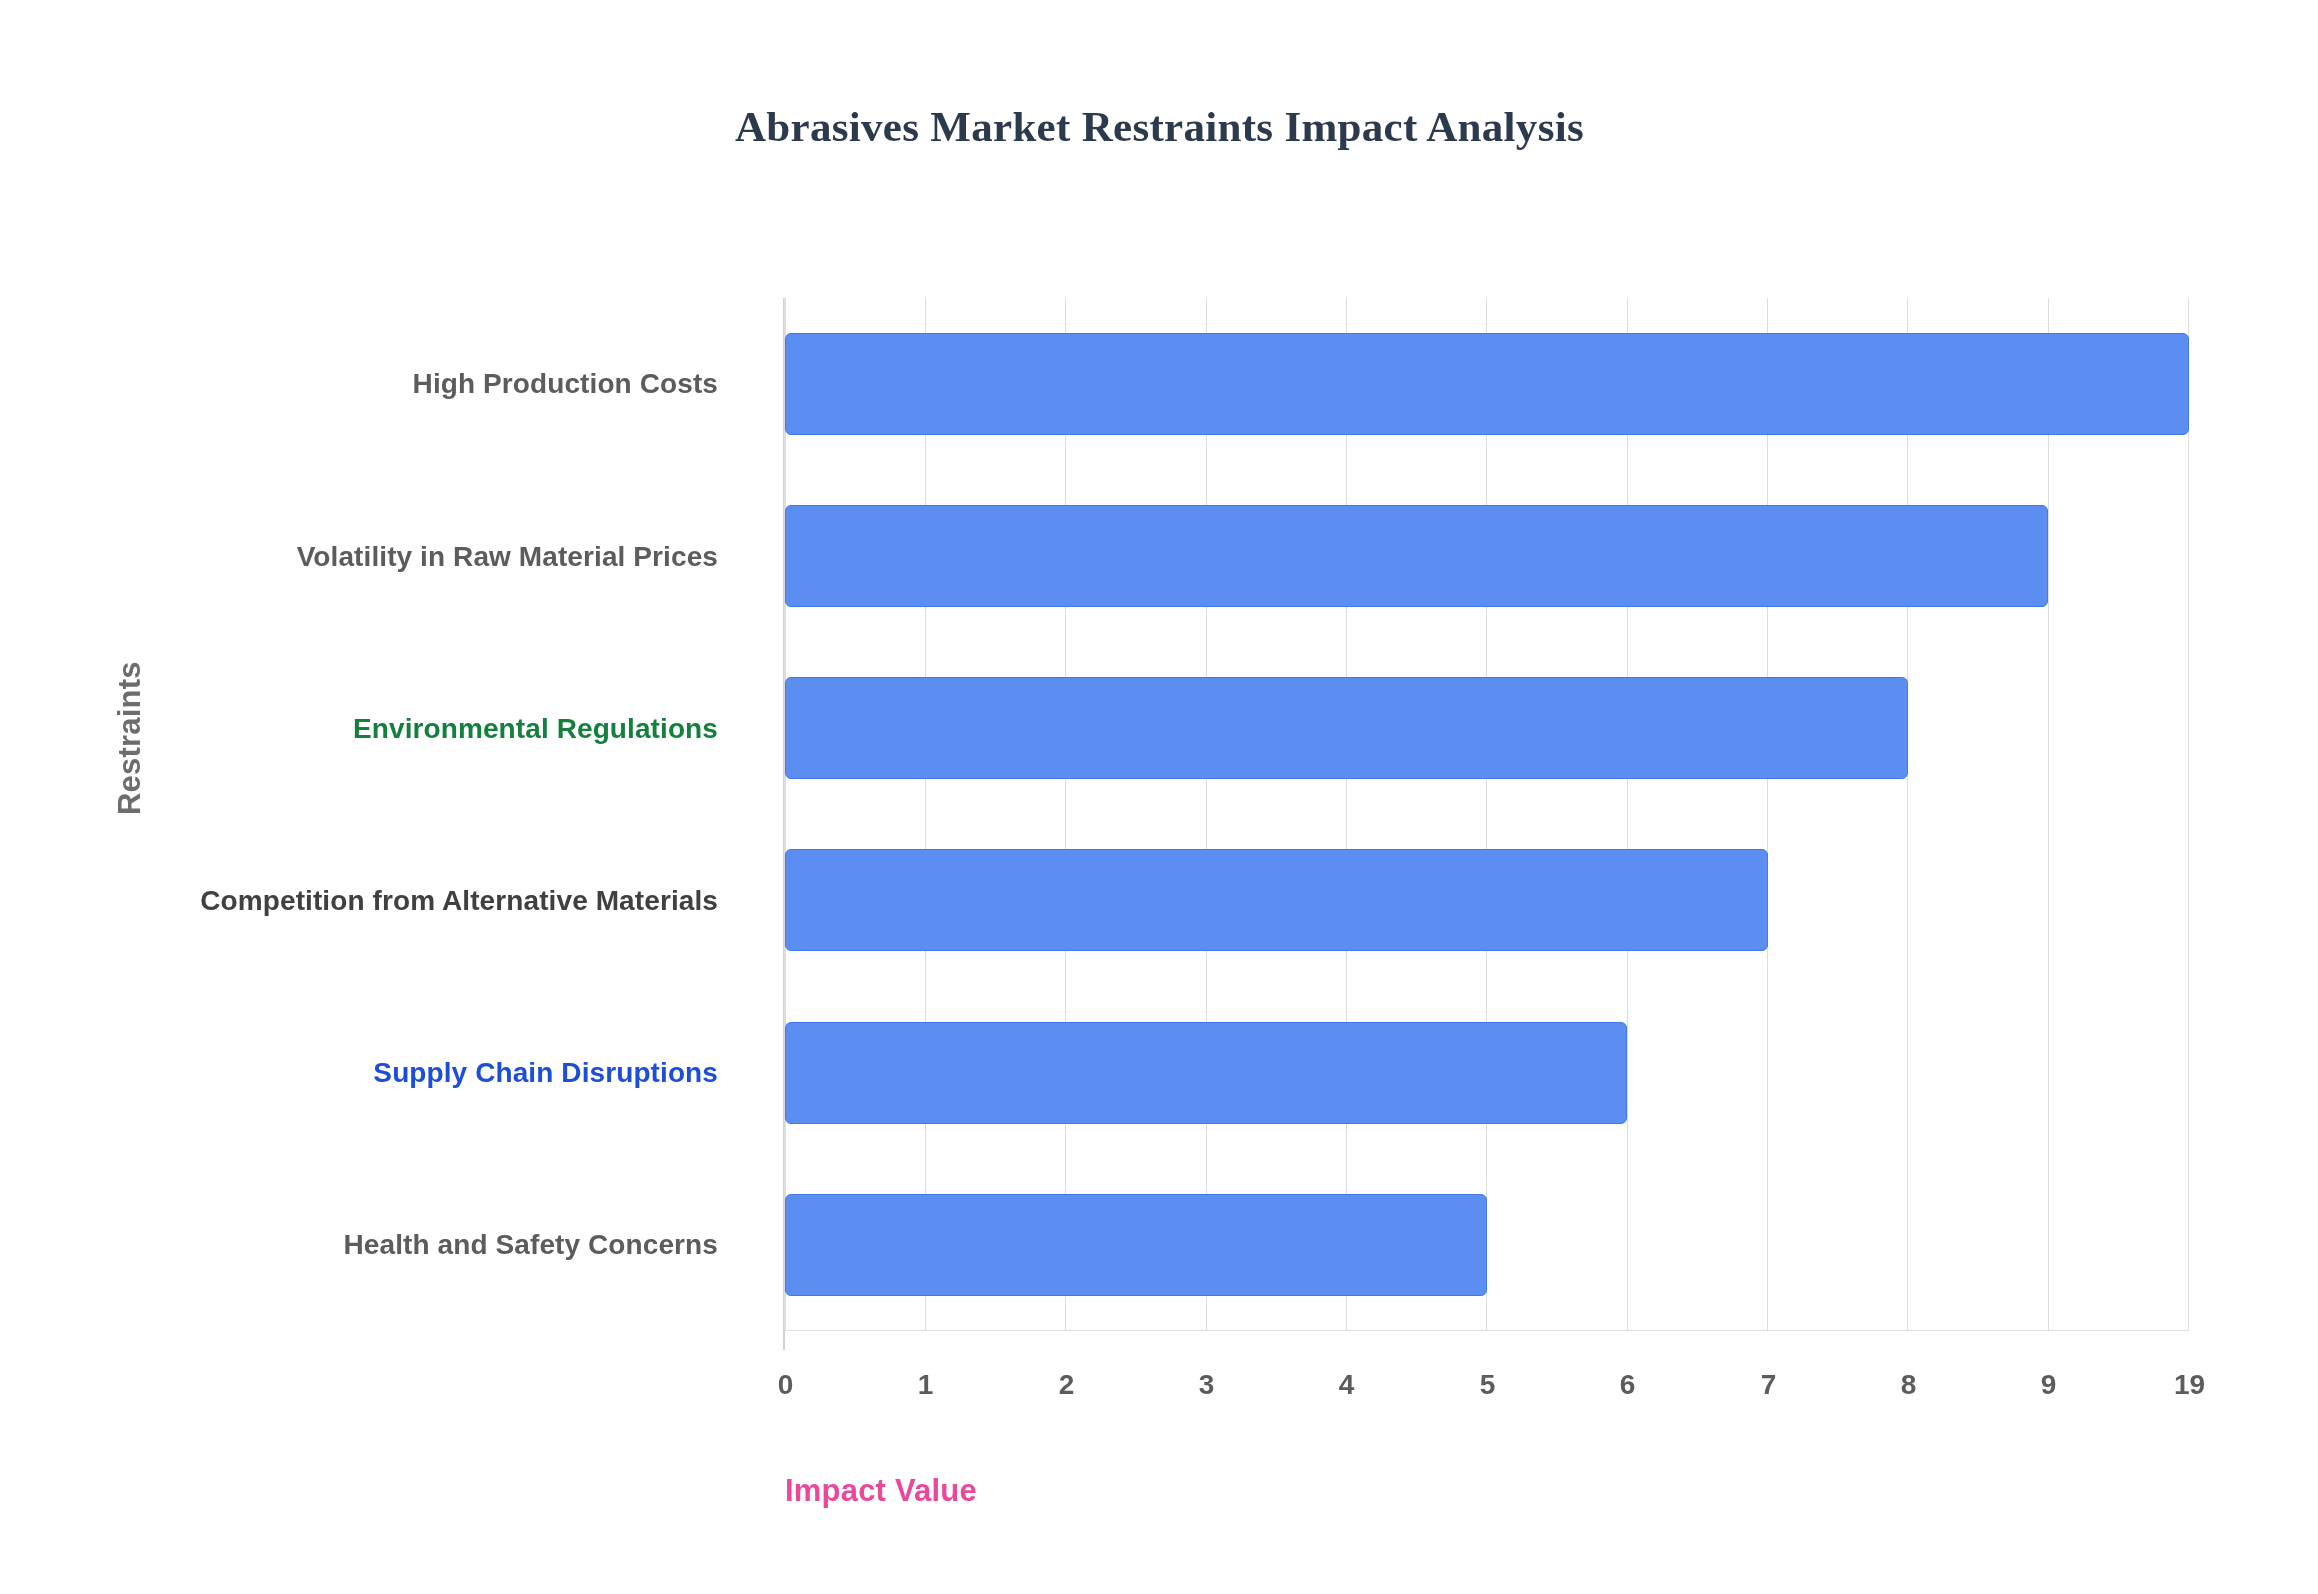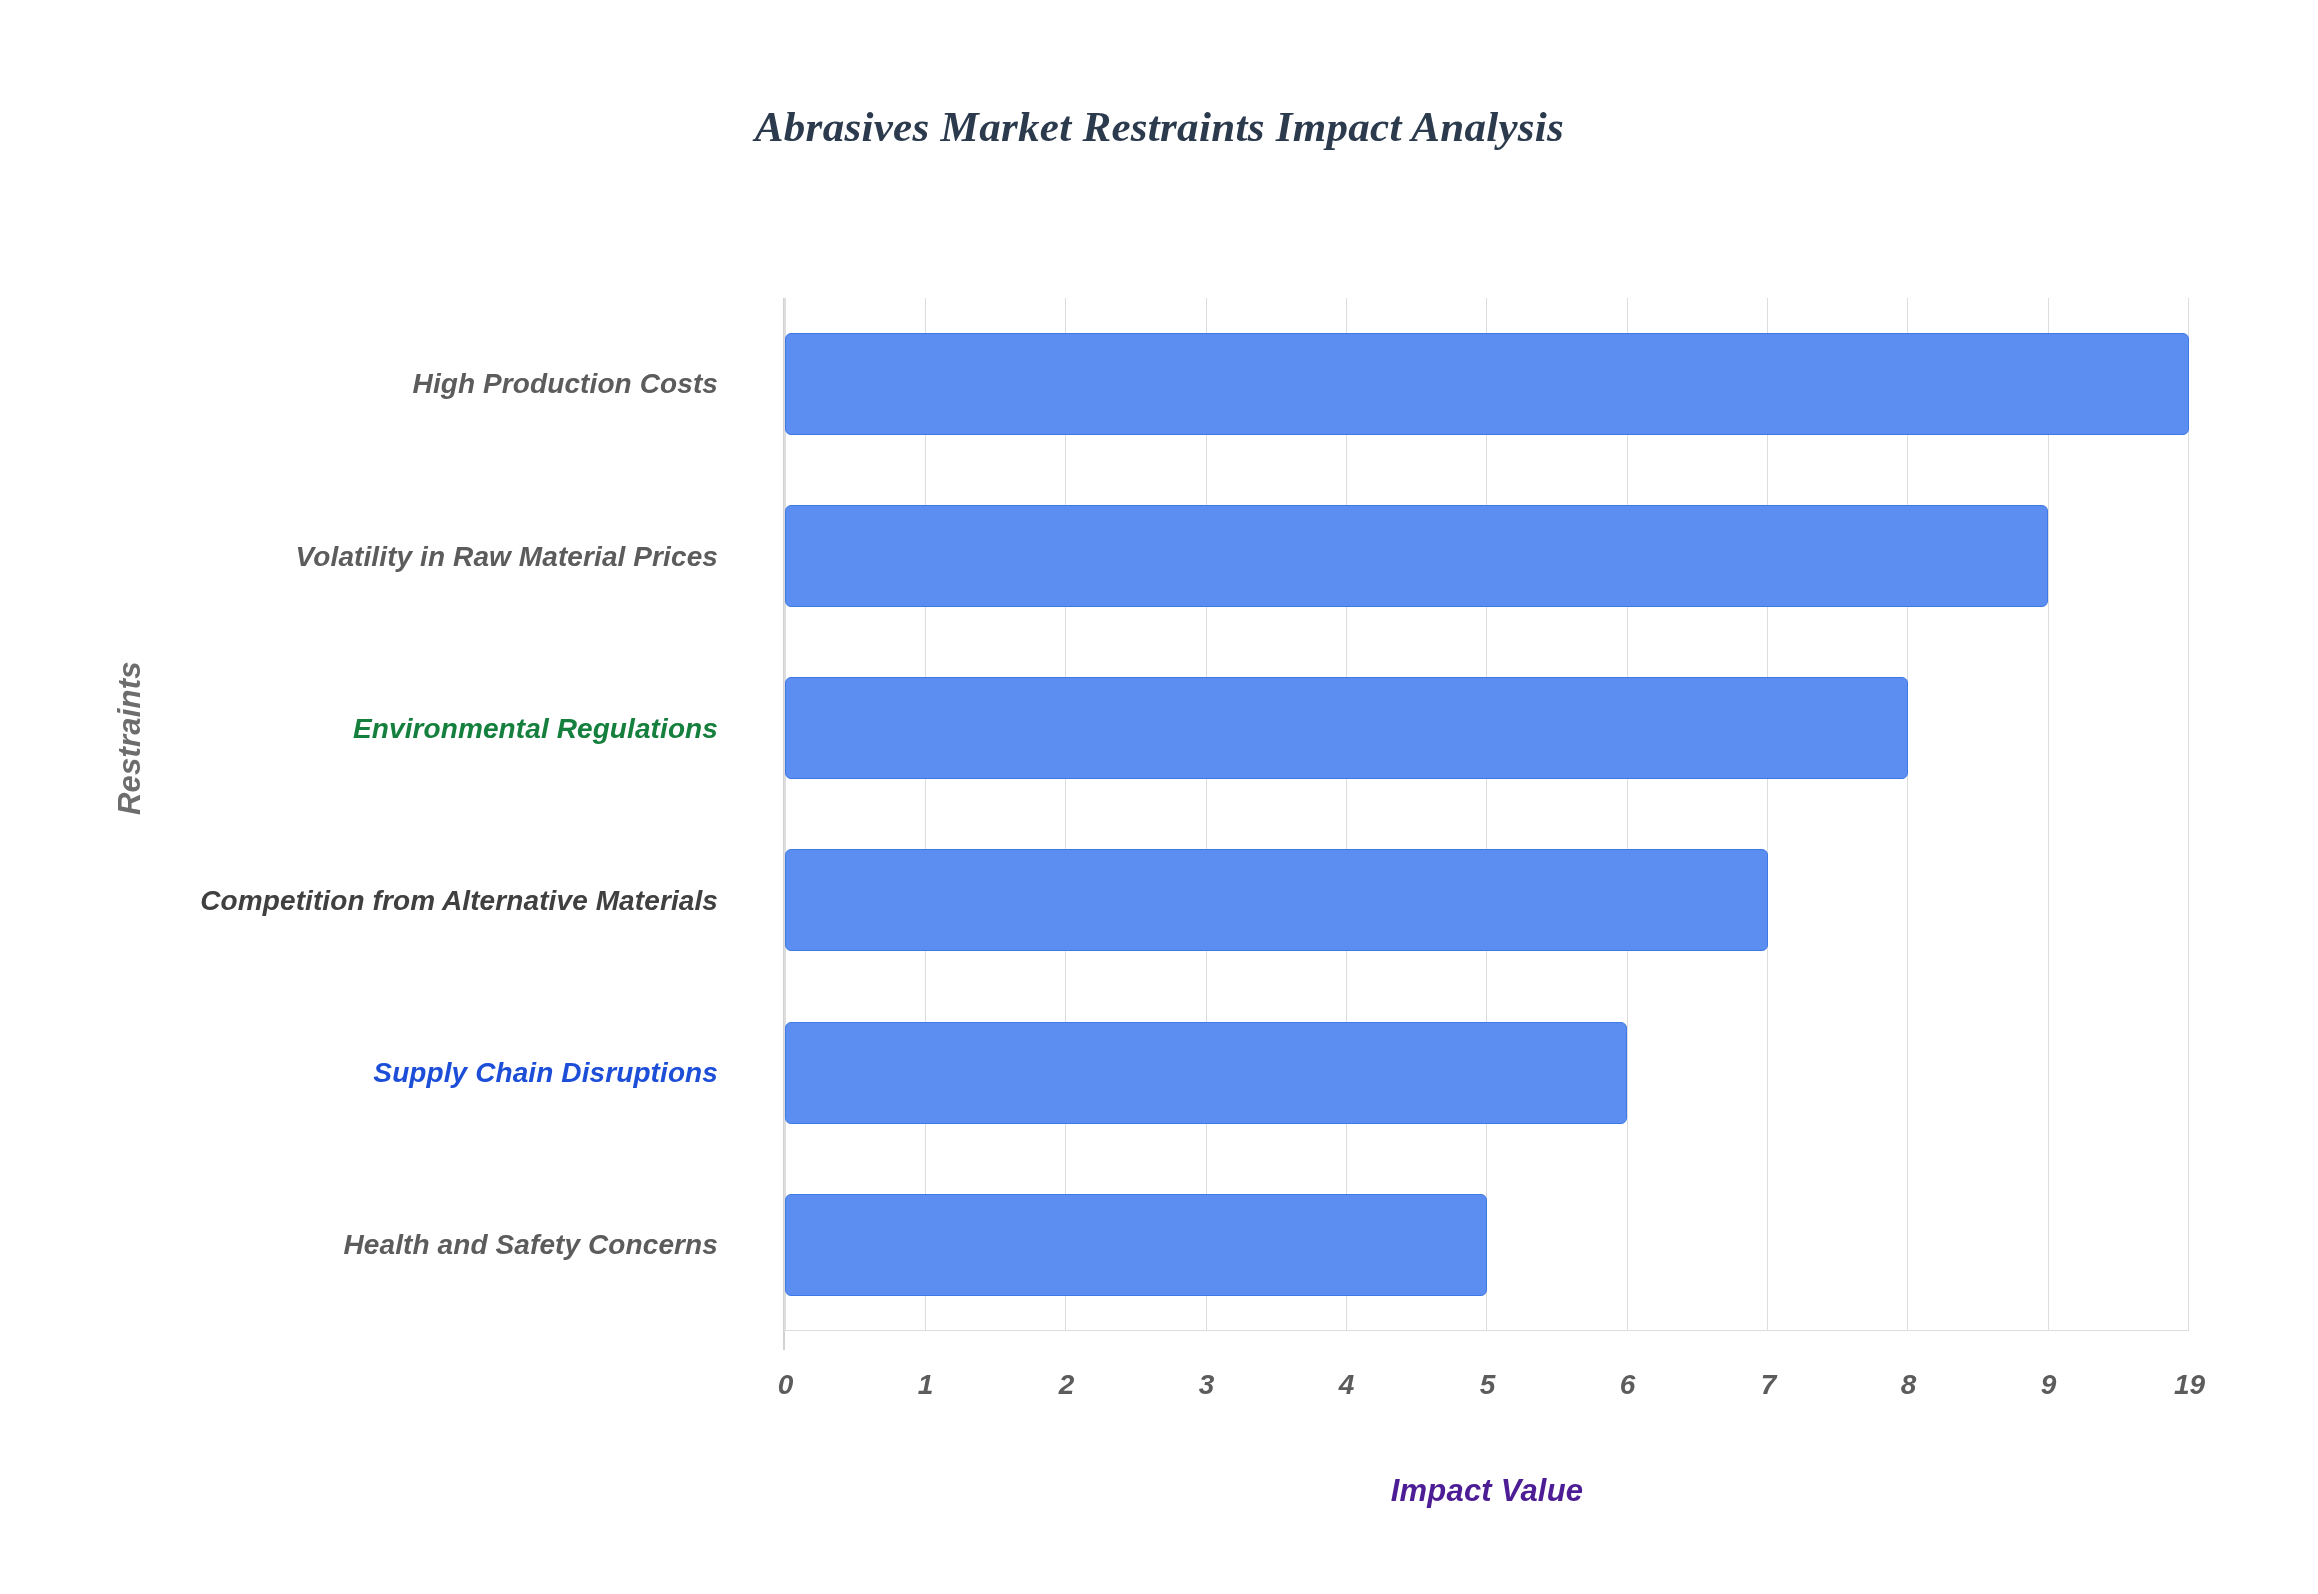--- a/index.html
+++ b/index.html
@@ -15,21 +15,20 @@
     position: relative;
   }
 
   
   #figure {
     position: absolute;
     left: 0; top: 0;
     width: 2319px;
     height: 1594px;
     background: #ffffff;
-    font-style: italic;
   }
 
   
   #chart-title {
     position: absolute;
     left: 0;
     top: 103px;
     width: 2319px;
     text-align: center;
     font-family: "Liberation Serif", serif;
@@ -121,24 +120,23 @@
     font-weight: bold;
     color: #5c5c5c;
   }
 
   
   #x-axis-title {
     position: absolute;
     left: 785px;
     top: 1473px;
     width: 1404px;
-    text-align: center;
     font-size: 31px;
     font-weight: bold;
-    color: #4c1d95;
+    color: #ec4899;
     letter-spacing: 0.2px;
   }
   #y-axis-title {
     position: absolute;
     left: 112px;
     top: 815px;
     font-size: 31px;
     font-weight: bold;
     color: #6d6d6d;
     letter-spacing: 0.2px;

